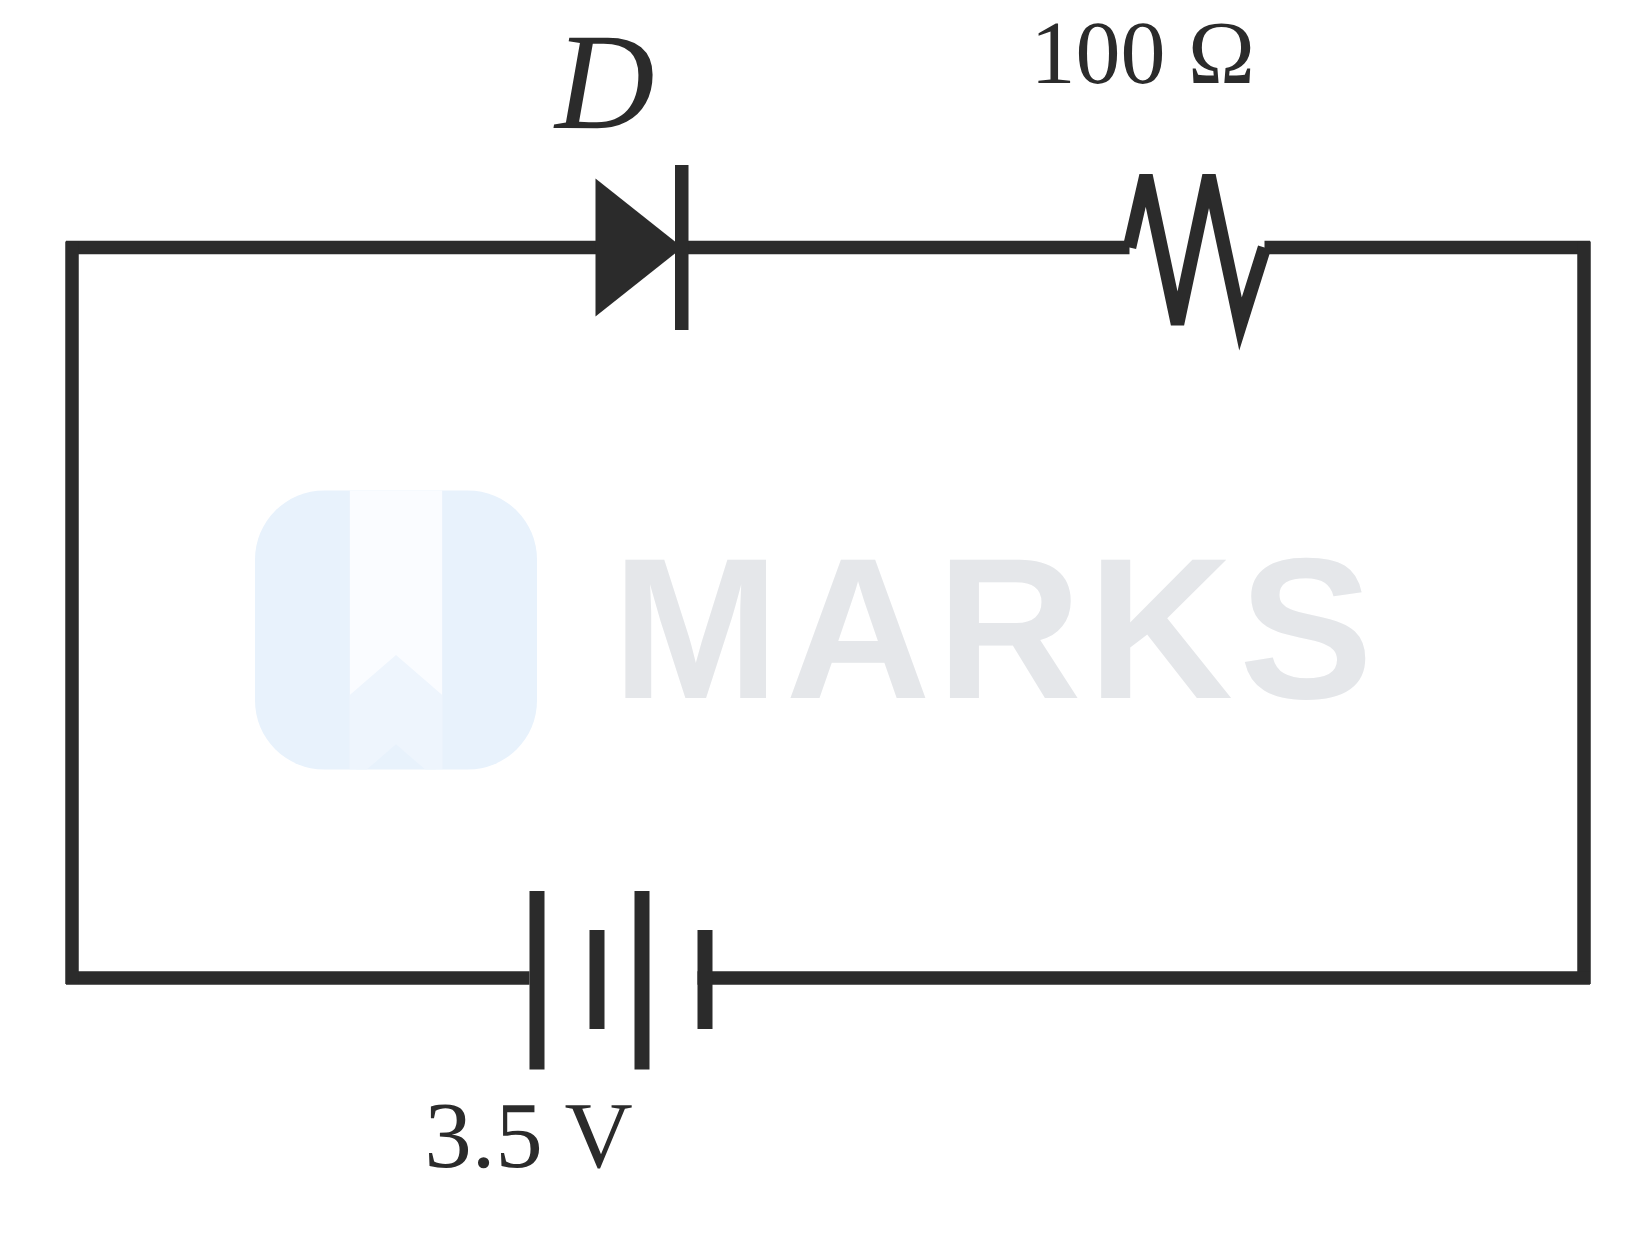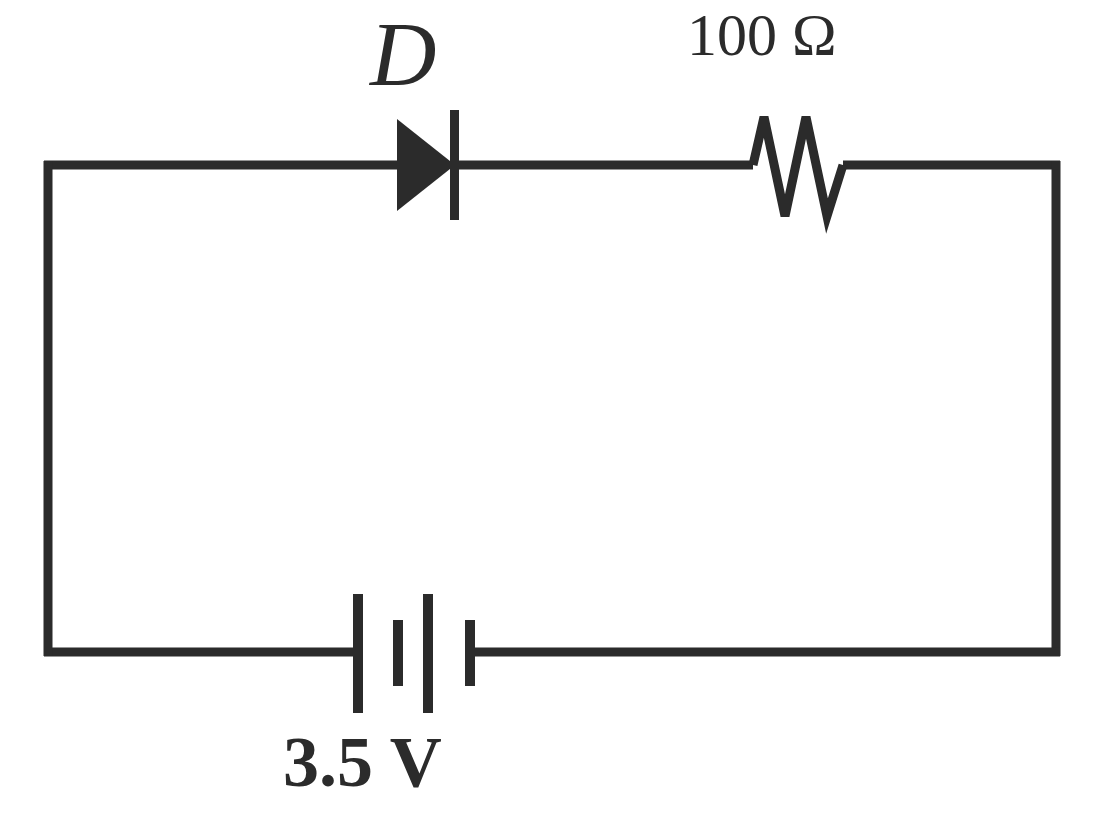--- a/index.html
+++ b/index.html
@@ -39,22 +39,21 @@
     font-style: italic;
   }
   #label-resistor {
     left: 687px;
     top: 5px;
     font-size: 60px;
   }
   #label-battery {
     left: 283px;
     top: 726px;
-    font-size: 72px;
-    font-weight: bold;
+    font-size: 63px;
   }
   
   #watermark {
     position: absolute;
     left: 170px;
     top: 322px;
     width: 790px;
     height: 196px;
     display: flex;
     align-items: center;
@@ -140,14 +139,21 @@
       <rect x="465" y="620" width="10" height="66"></rect>
     </g>
   </svg>
 
   <div class="label" id="label-diode">D</div>
 
   <div class="label" id="label-resistor">100 Ω</div>
 
   <div class="label" id="label-battery">3.5 V</div>
 
+  <div id="watermark">
+    <div id="watermark-logo">
+      <div class="ribbon-main"></div>
+      <div class="ribbon-shade"></div>
+    </div>
+    <div id="watermark-text">MARKS</div>
+  </div>
 
 </div>
 
 </body></html>

